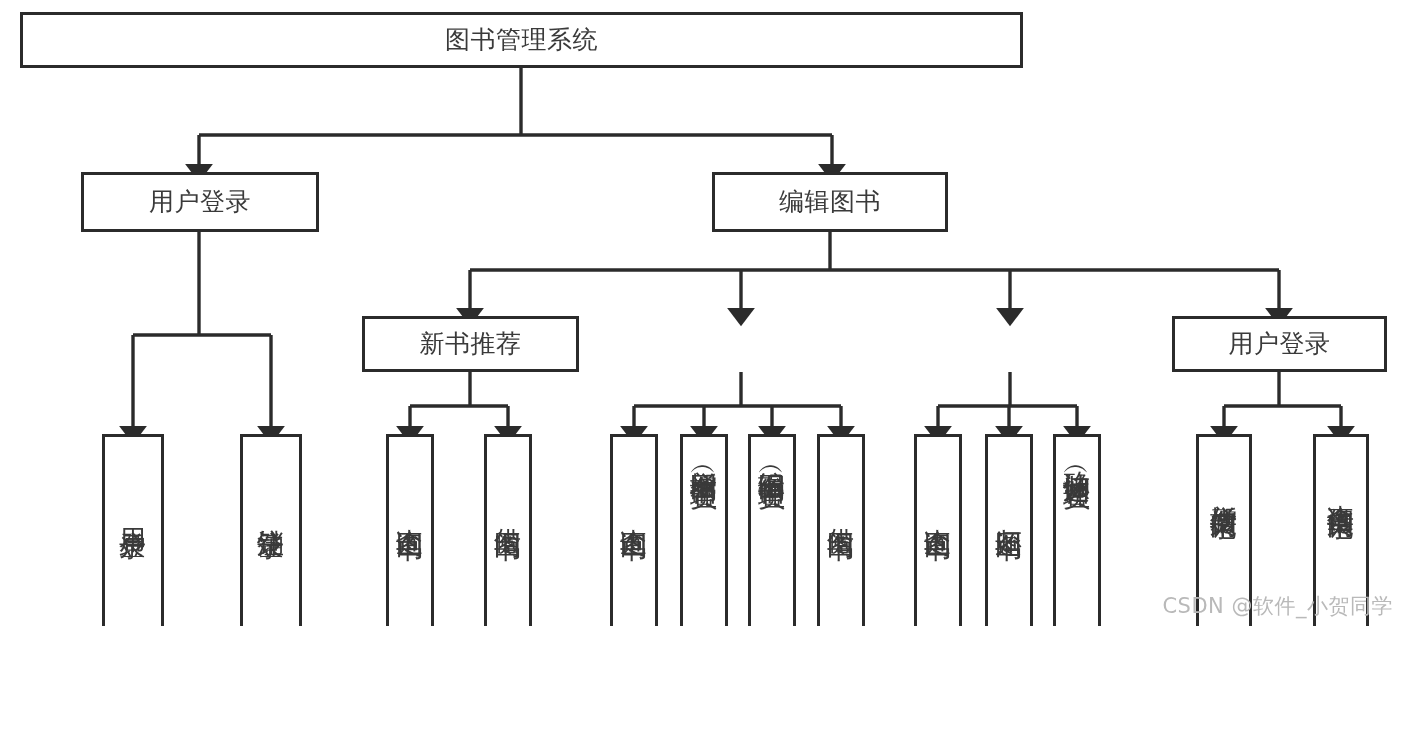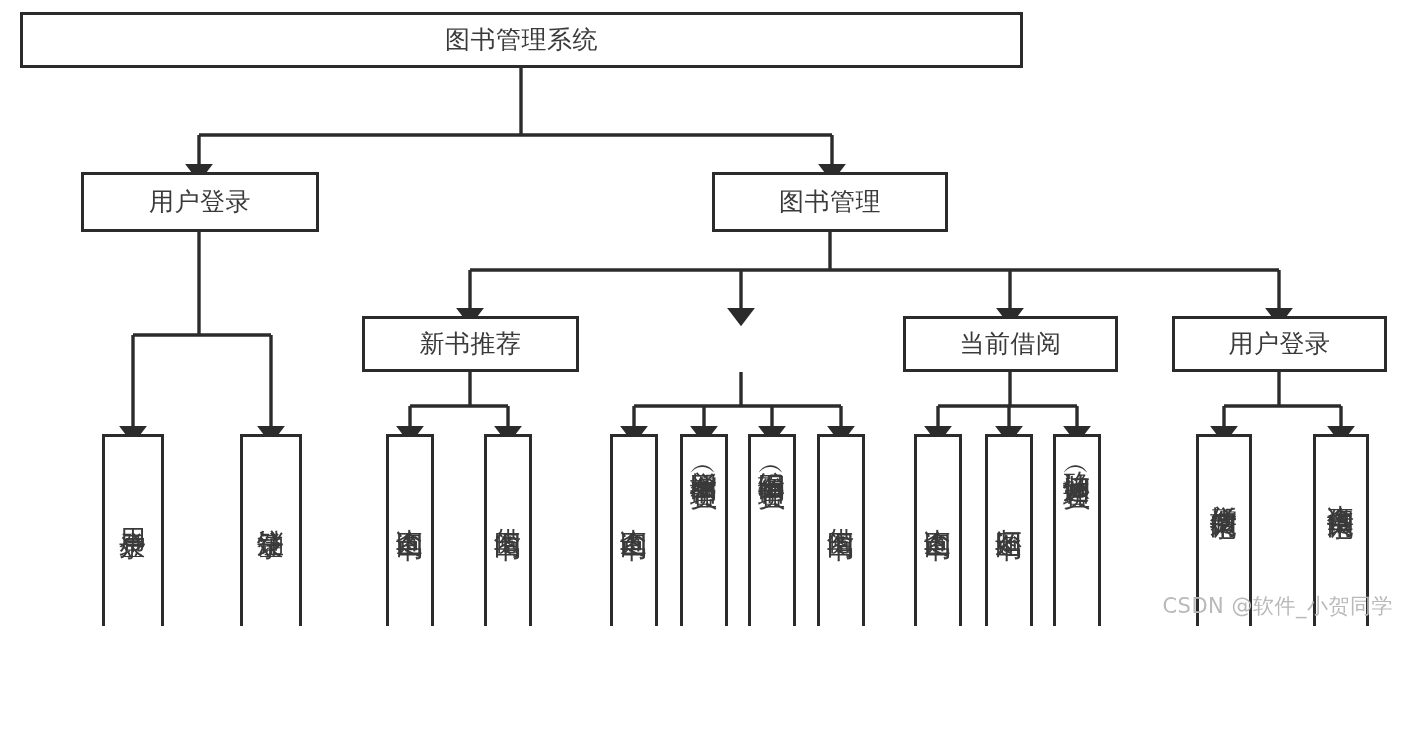--- a/index.html
+++ b/index.html
@@ -139,29 +139,26 @@
   </svg>
 
   <div class="node root horiz" style="left: 20px; top: 12px; width: 1003px; height: 56px; border-color: rgb(43, 43, 43); background: rgb(255, 255, 255); color: rgb(58, 58, 58);">
     <span class="node-label">图书管理系统</span>
   </div>
 
   <div class="node horiz" style="left: 81px; top: 172px; width: 238px; height: 60px; border-color: rgb(43, 43, 43); background: rgb(255, 255, 255); color: rgb(58, 58, 58);">
     <span class="node-label">用户登录</span>
   </div>
   <div class="node horiz" style="left: 712px; top: 172px; width: 236px; height: 60px; border-color: rgb(43, 43, 43); background: rgb(255, 255, 255); color: rgb(58, 58, 58);">
-    <span class="node-label">图书管理</span>
+    <span class="node-label">编辑图书</span>
   </div>
 
   <div class="node horiz" style="left: 362px; top: 316px; width: 217px; height: 56px; border-color: rgb(43, 43, 43); background: rgb(255, 255, 255); color: rgb(58, 58, 58); text-align: center;">
     <span class="node-label">新书推荐</span>
   </div>
-  <div class="node horiz" style="left: 903px; top: 316px; width: 215px; height: 56px; border-color: rgb(43, 43, 43); background: rgb(255, 255, 255); color: rgb(58, 58, 58);">
-    <span class="node-label">当前借阅</span>
-  </div>
   <div class="node horiz" style="left: 1172px; top: 316px; width: 215px; height: 56px; border-color: rgb(43, 43, 43); background: rgb(255, 255, 255); color: rgb(58, 58, 58);">
     <span class="node-label">用户登录</span>
   </div>
 
   <div class="node vert mid" style="left: 102px; top: 434px; width: 62px; height: 304px; border-color: rgb(43, 43, 43); background: rgb(255, 255, 255); color: rgb(58, 58, 58);">
     <span class="node-label">用户登录</span>
   </div>
   <div class="node vert mid" style="left: 240px; top: 434px; width: 62px; height: 304px; border-color: rgb(43, 43, 43); background: rgb(255, 255, 255); color: rgb(58, 58, 58);">
     <span class="node-label">注销登录</span>
   </div>

